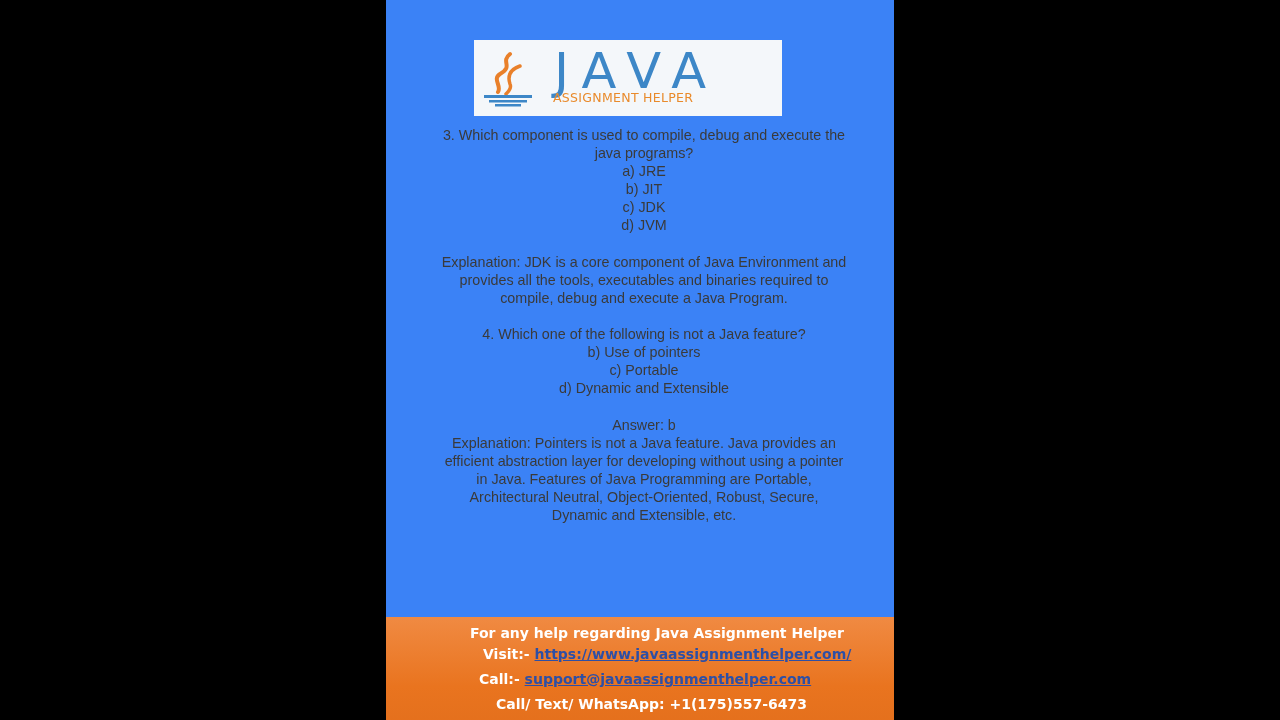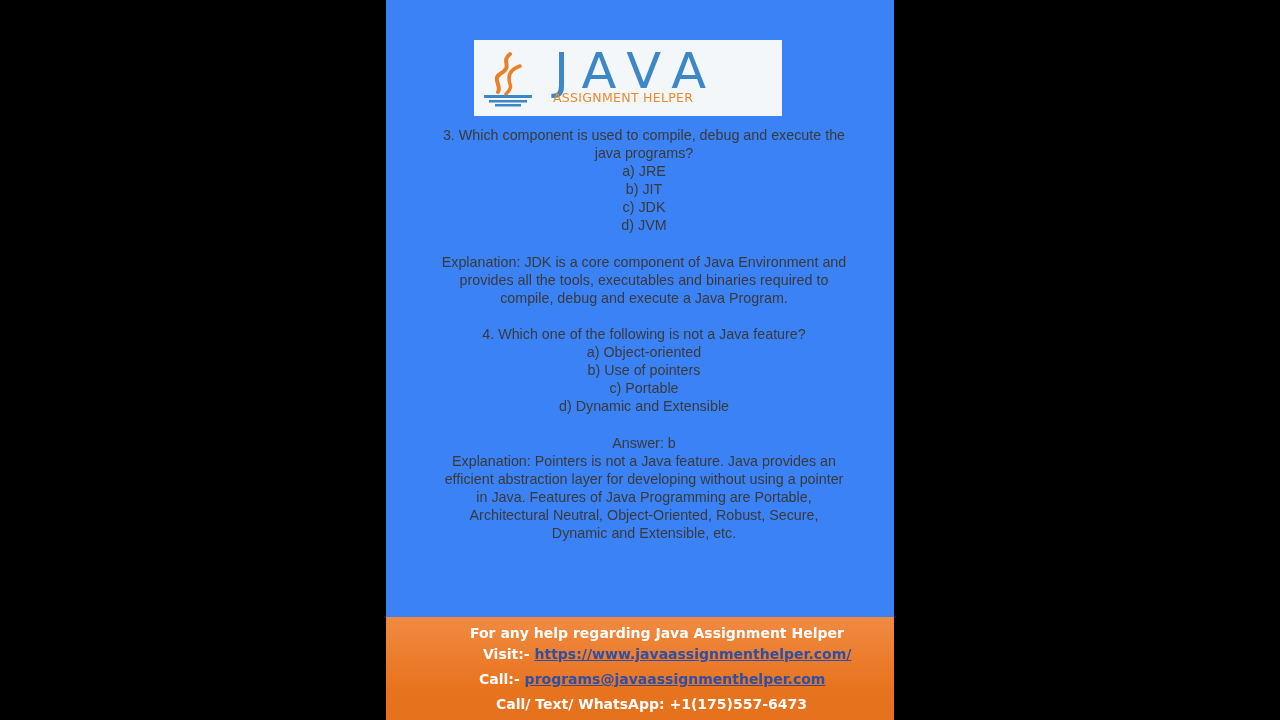--- a/index.html
+++ b/index.html
@@ -69,38 +69,37 @@
       <p>c) JDK</p>
       <p>d) JVM</p>
       <div class="gap"></div>
       <p>Explanation: JDK is a core component of Java Environment and</p>
       <p>provides all the tools, executables and binaries required to</p>
       <p>compile, debug and execute a Java Program.</p>
     </div>
     <div class="gap"></div>
     <div>
       <p>4. Which one of the following is not a Java feature?</p>
-      <p>a) Object-oriented</p>
       <p>b) Use of pointers</p>
       <p>c) Portable</p>
       <p>d) Dynamic and Extensible</p>
       <div class="gap"></div>
       <p>Answer: b</p>
       <p>Explanation: Pointers is not a Java feature. Java provides an</p>
       <p>efficient abstraction layer for developing without using a pointer</p>
       <p>in Java. Features of Java Programming are Portable,</p>
       <p>Architectural Neutral, Object-Oriented, Robust, Secure,</p>
       <p>Dynamic and Extensible, etc.</p>
     </div>
   </div>
 
   <div class="footer">
     <div class="line" style="left:84px; top:8px;">For any help regarding Java Assignment Helper</div>
     <div class="line" style="left:97px; top:29px;">
       <span>Visit:- </span><a>https://www.javaassignmenthelper.com/</a>
     </div>
     <div class="line" style="left:93px; top:54px;">
-      <span>Call:- </span><a>programs@javaassignmenthelper.com</a>
+      <span>Call:- </span><a>support@javaassignmenthelper.com</a>
     </div>
     <div class="line" style="left:110px; top:79px;">Call/ Text/ WhatsApp: +1(175)557-6473</div>
   </div>
 
 </div>
 
 </body></html>

